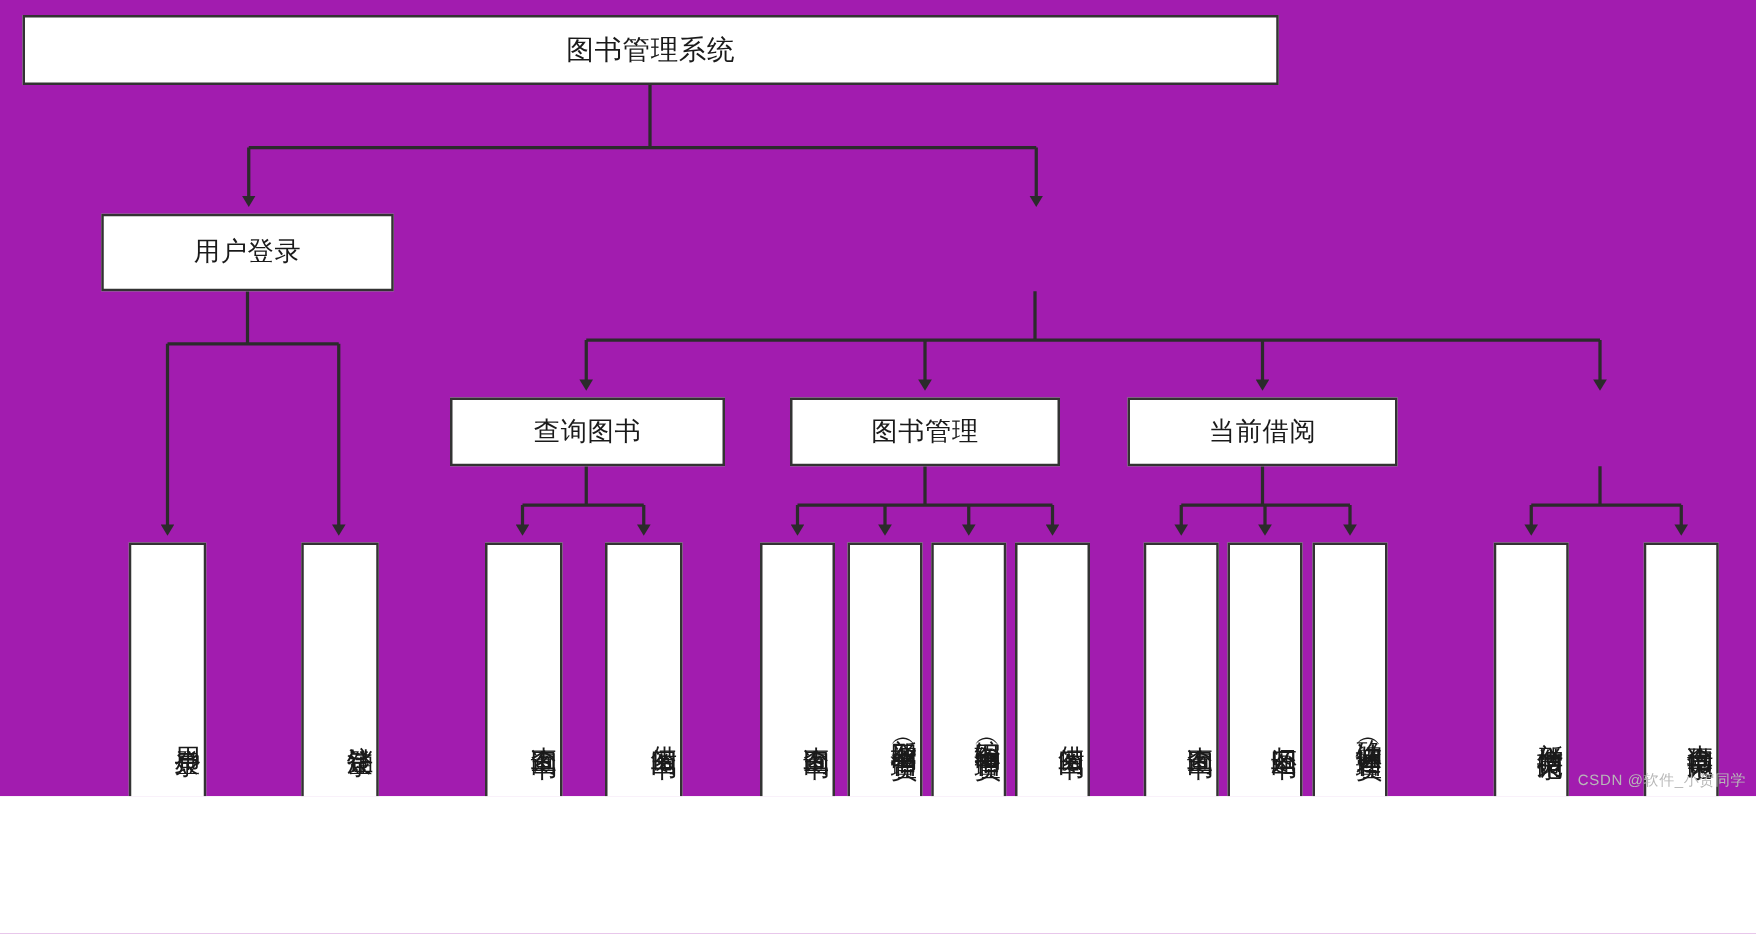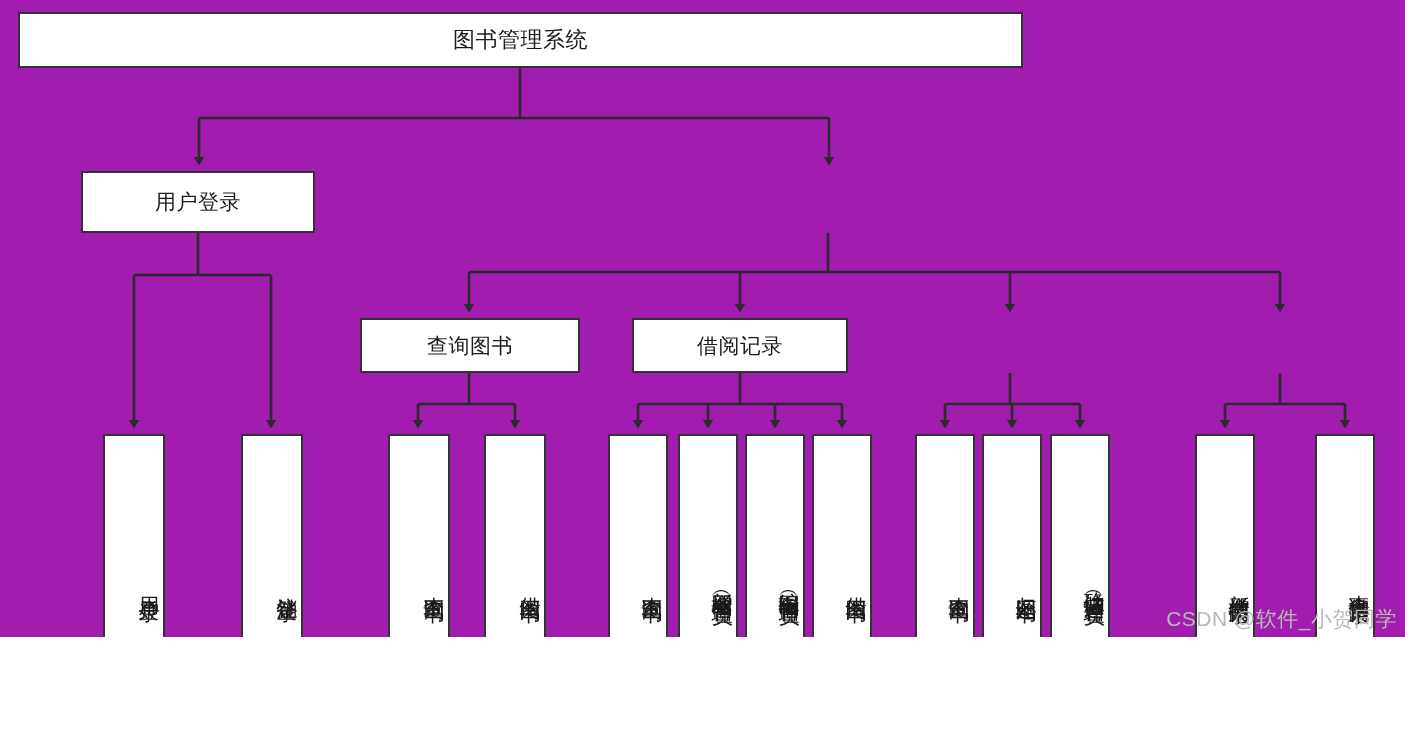--- a/index.html
+++ b/index.html
@@ -57,21 +57,21 @@
   .node.vert .vlabel {
     writing-mode: vertical-rl;
     text-orientation: upright;
     display: block;
     white-space: nowrap;
   }
   .watermark {
     position: absolute;
     right: 8px;
     bottom: 4px;
-    font-size: 21px;
+    font-size: 12px;
     color: #b8b8b8;
     white-space: nowrap;
     letter-spacing: 0.5px;
   }
 </style>
 </head>
 <body>
 
 <div id="canvas">
 
@@ -130,21 +130,24 @@
   </div>
 
   <div class="node horiz" style="left:81px; top:171px; width:234px; height:62px;">
     <span>用户登录</span>
   </div>
 
   <div class="node horiz" style="left:360px; top:318px; width:220px; height:55px;">
     <span>查询图书</span>
   </div>
   <div class="node horiz" style="left:632px; top:318px; width:216px; height:55px;">
-    <span>借阅记录</span>
+    <span>图书管理</span>
+  </div>
+  <div class="node horiz" style="left:902px; top:318px; width:216px; height:55px;">
+    <span>当前借阅</span>
   </div>
 
   <div class="node vert" style="left:103px; top:434px; width:62px; height:300px;">
     <span class="vlabel">用户登录</span>
   </div>
   <div class="node vert" style="left:241px; top:434px; width:62px; height:300px;">
     <span class="vlabel">注销登录</span>
   </div>
 
   <div class="node vert" style="left:388px; top:434px; width:62px; height:300px;">

